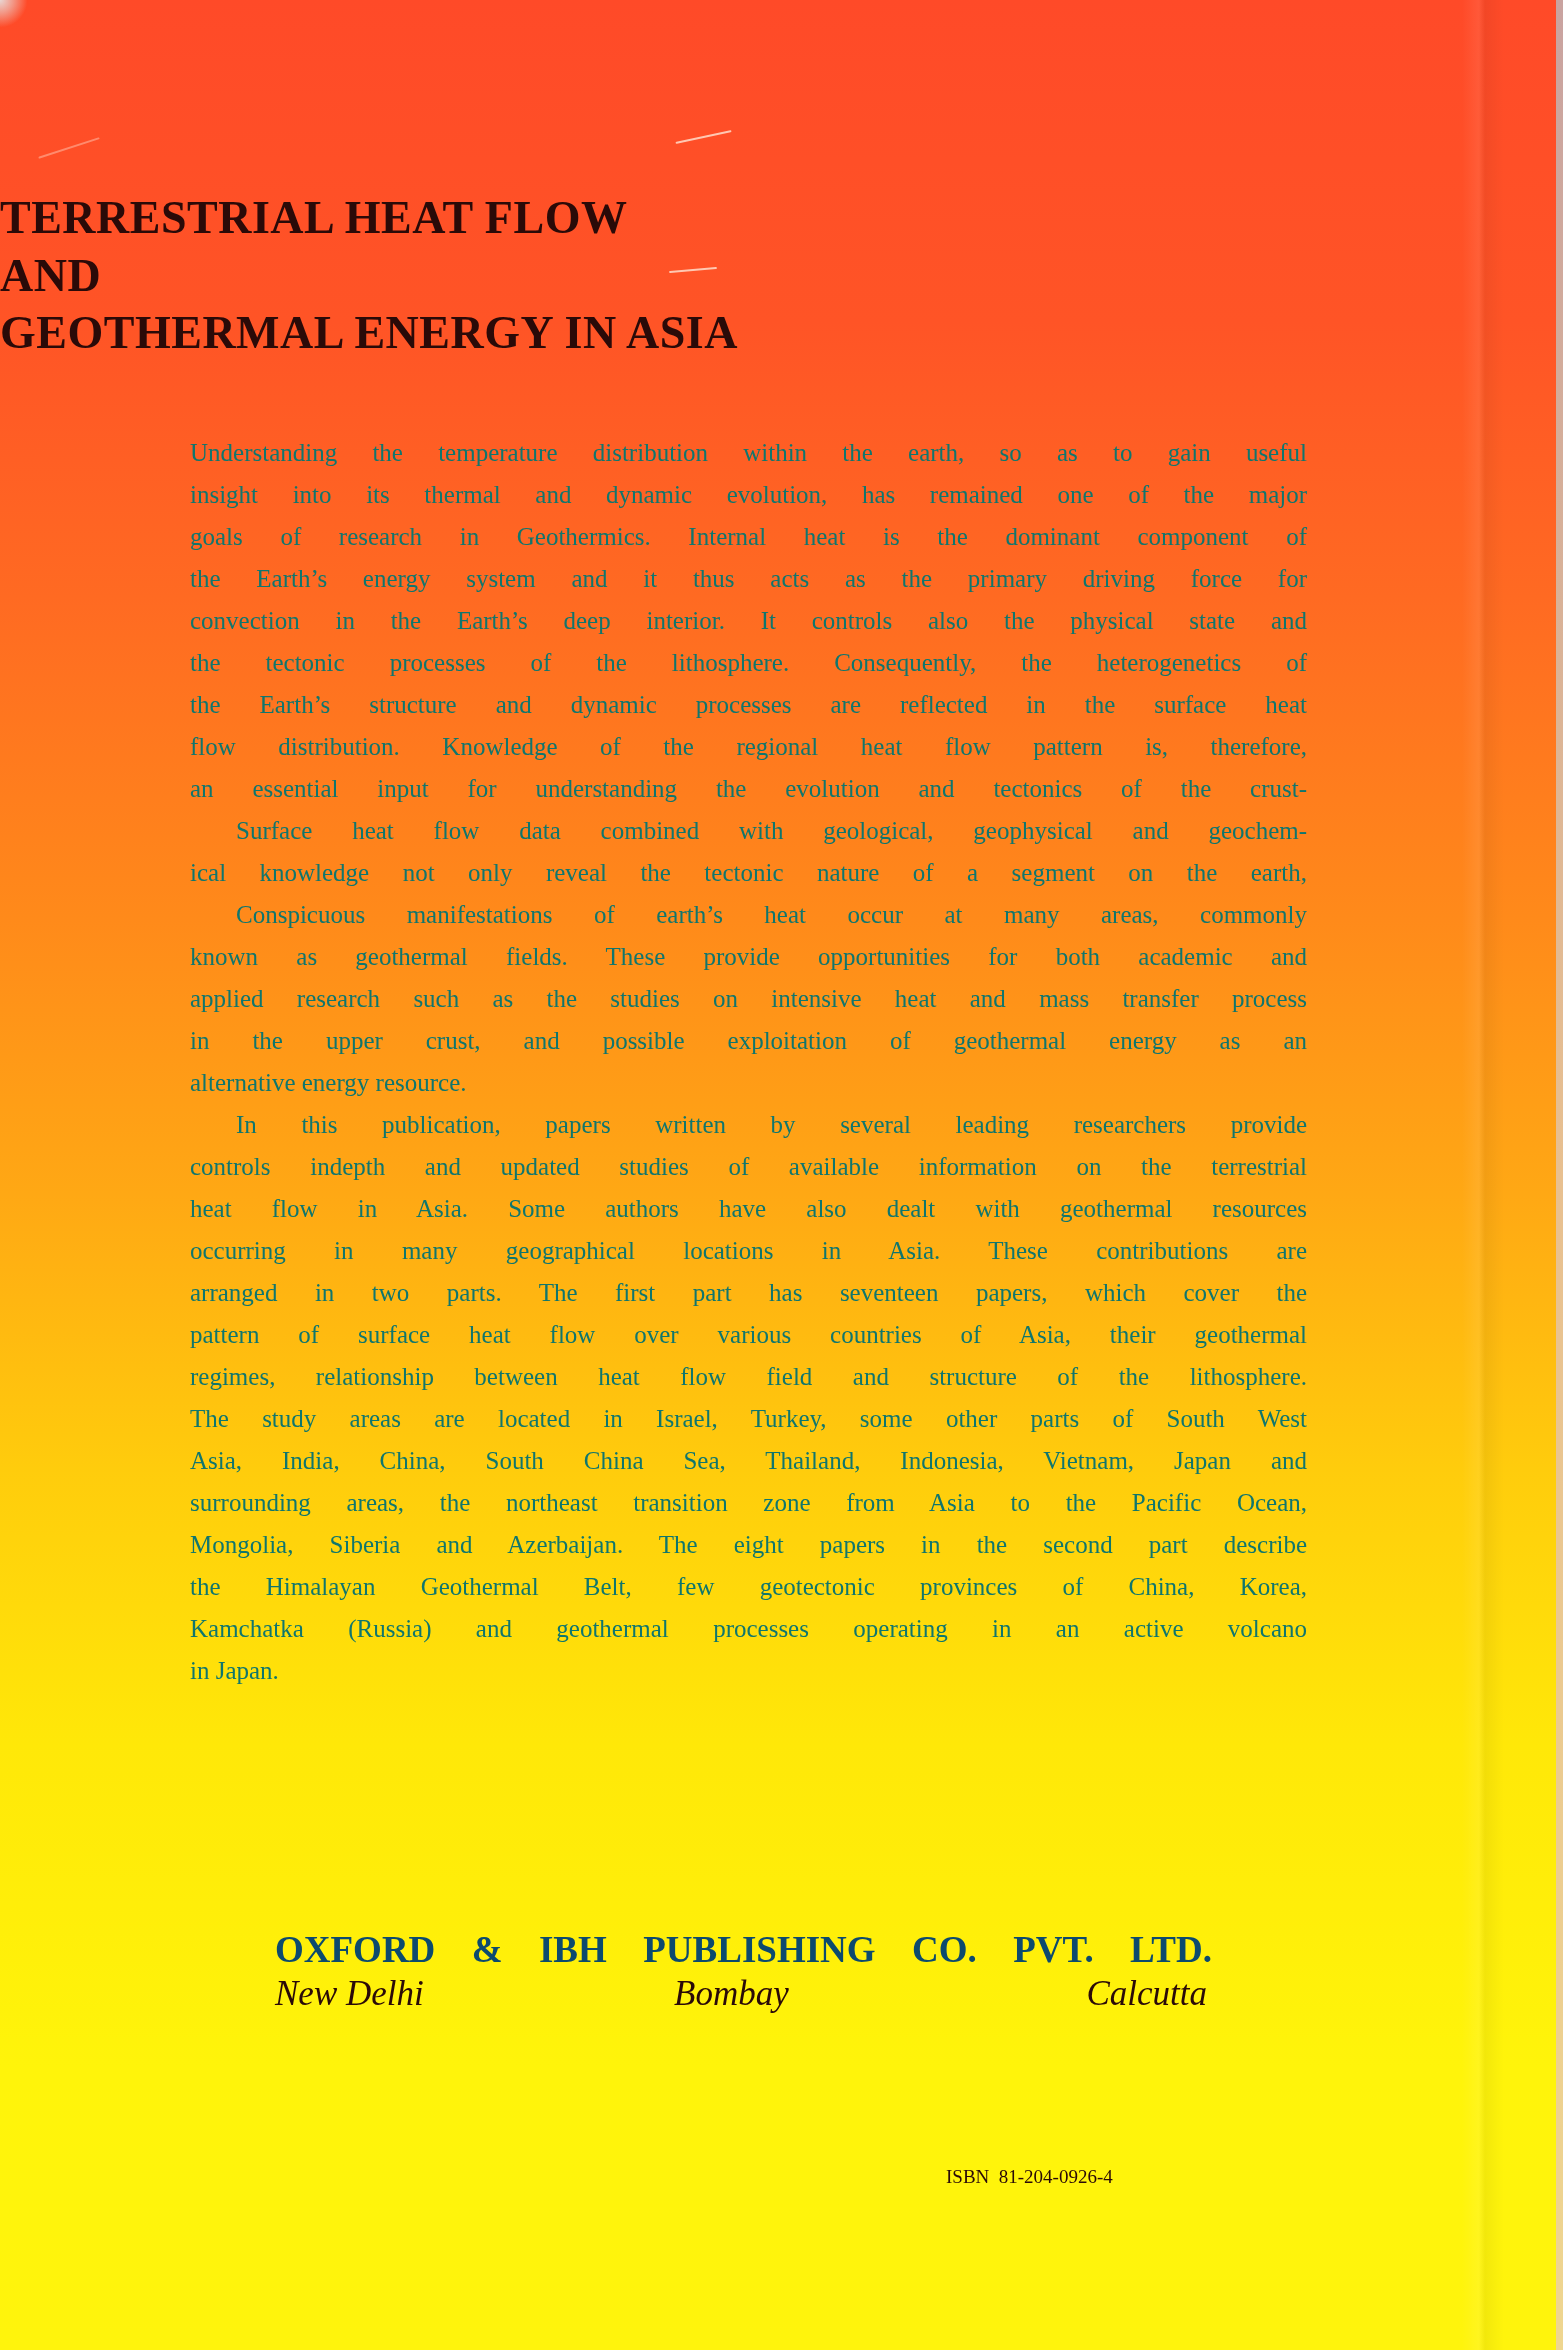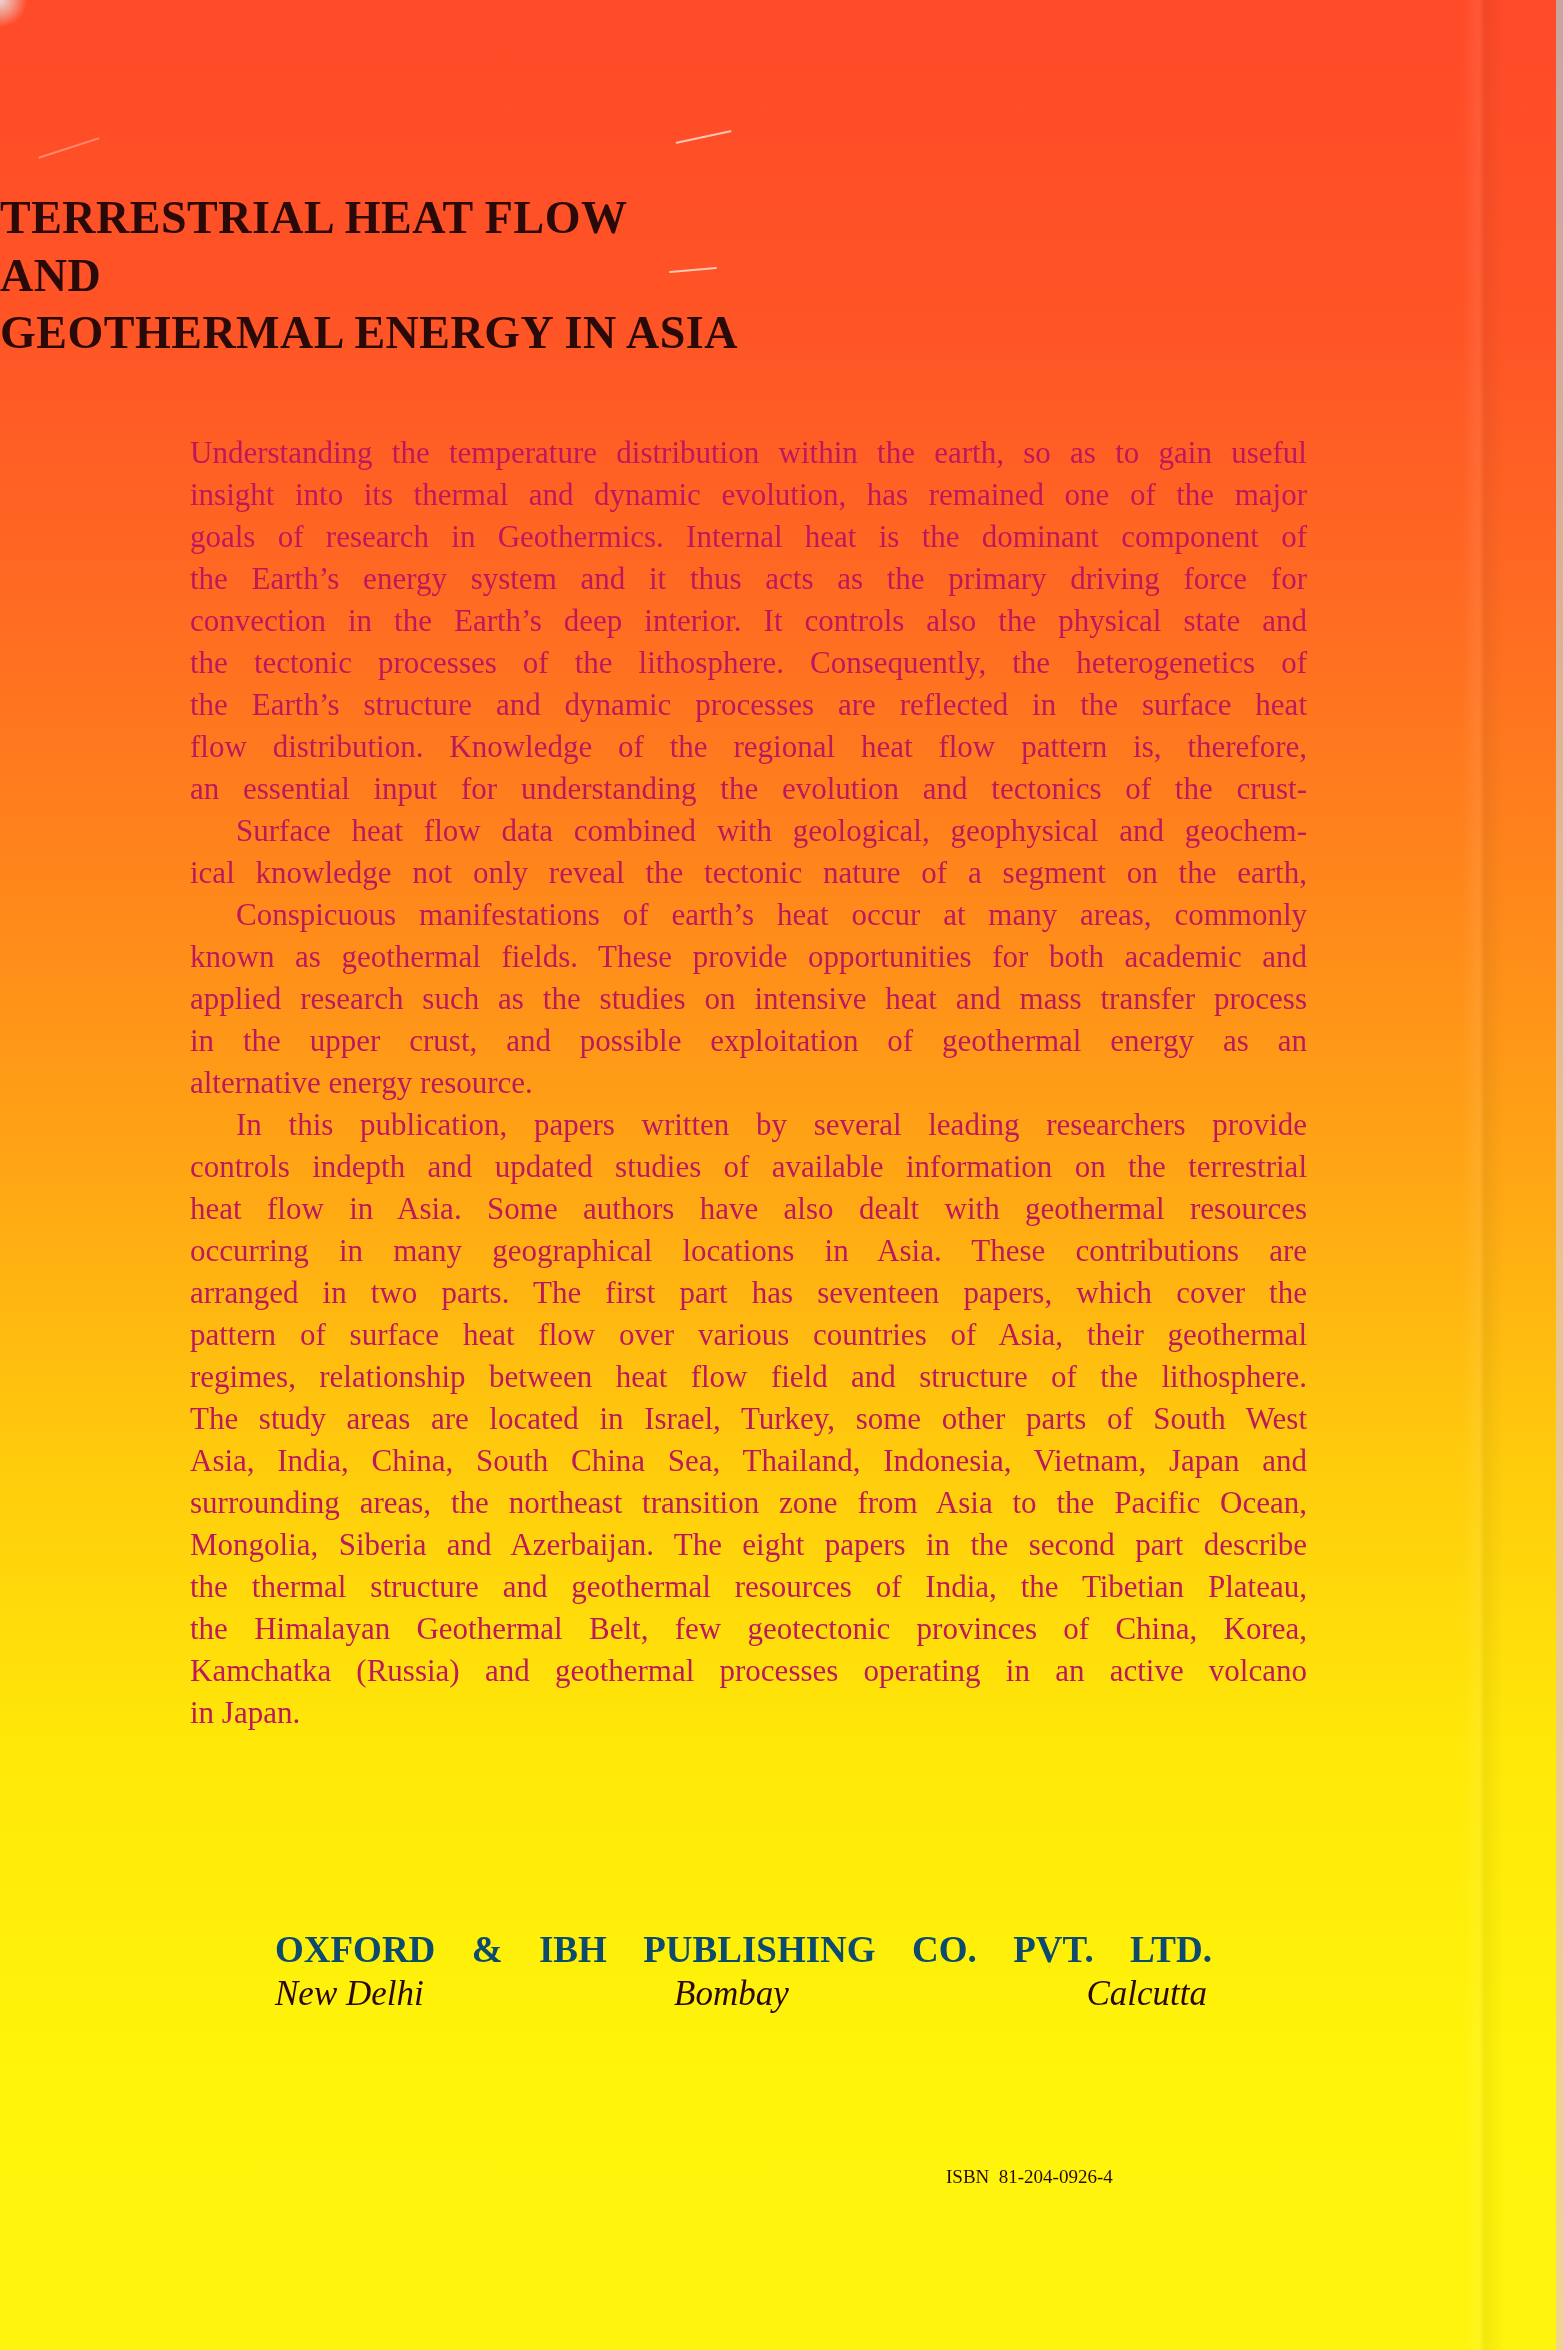--- a/index.html
+++ b/index.html
@@ -75,22 +75,22 @@
   }
   .title.l1 { top: 195px; }
   .title.l2 { top: 253px; }
   .title.l3 { top: 310px; }
 
   .body-text {
     position: absolute;
     left: 190px;
     width: 1117px;
     top: 432px;
-    font-size: 31px;
-    color: #be185d;
+    font-size: 25px;
+    color: #0f766e;
   }
   .line {
     height: 42px;
     line-height: 42px;
     white-space: nowrap;
     text-align: justify;
     text-align-last: justify;
     overflow: visible;
   }
   .line.last {
@@ -183,21 +183,20 @@
   <div class="line">controls indepth and updated studies of available information on the terrestrial</div>
   <div class="line">heat flow in Asia. Some authors have also dealt with geothermal resources</div>
   <div class="line">occurring in many geographical locations in Asia. These contributions are</div>
   <div class="line">arranged in two parts. The first part has seventeen papers, which cover the</div>
   <div class="line">pattern of surface heat flow over various countries of Asia, their geothermal</div>
   <div class="line">regimes, relationship between heat flow field and structure of the lithosphere.</div>
   <div class="line">The study areas are located in Israel, Turkey, some other parts of South West</div>
   <div class="line">Asia, India, China, South China Sea, Thailand, Indonesia, Vietnam, Japan and</div>
   <div class="line">surrounding areas, the northeast transition zone from Asia to the Pacific Ocean,</div>
   <div class="line">Mongolia, Siberia and Azerbaijan. The eight papers in the second part describe</div>
-  <div class="line">the thermal structure and geothermal resources of India, the Tibetian Plateau,</div>
   <div class="line">the Himalayan Geothermal Belt, few geotectonic provinces of China, Korea,</div>
   <div class="line">Kamchatka (Russia) and geothermal processes operating in an active volcano</div>
   <div class="line last">in Japan.</div>
 </div>
 
 <div class="publisher">OXFORD &amp; IBH PUBLISHING CO. PVT. LTD.</div>
 <div class="cities">
   <span class="city c1">New Delhi</span>
   <span class="city c2">Bombay</span>
   <span class="city c3">Calcutta</span>

